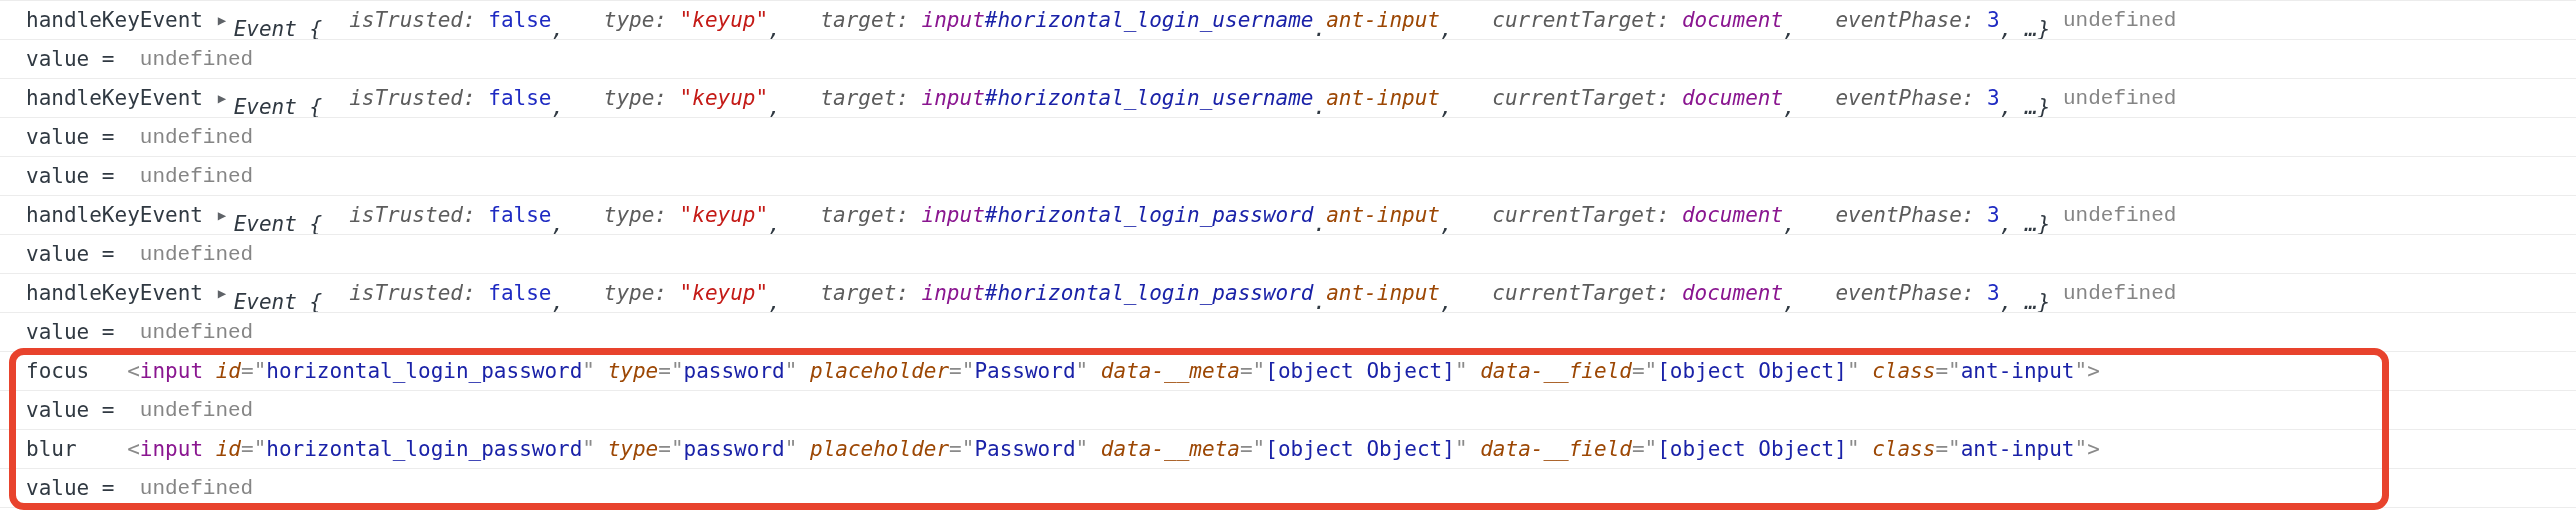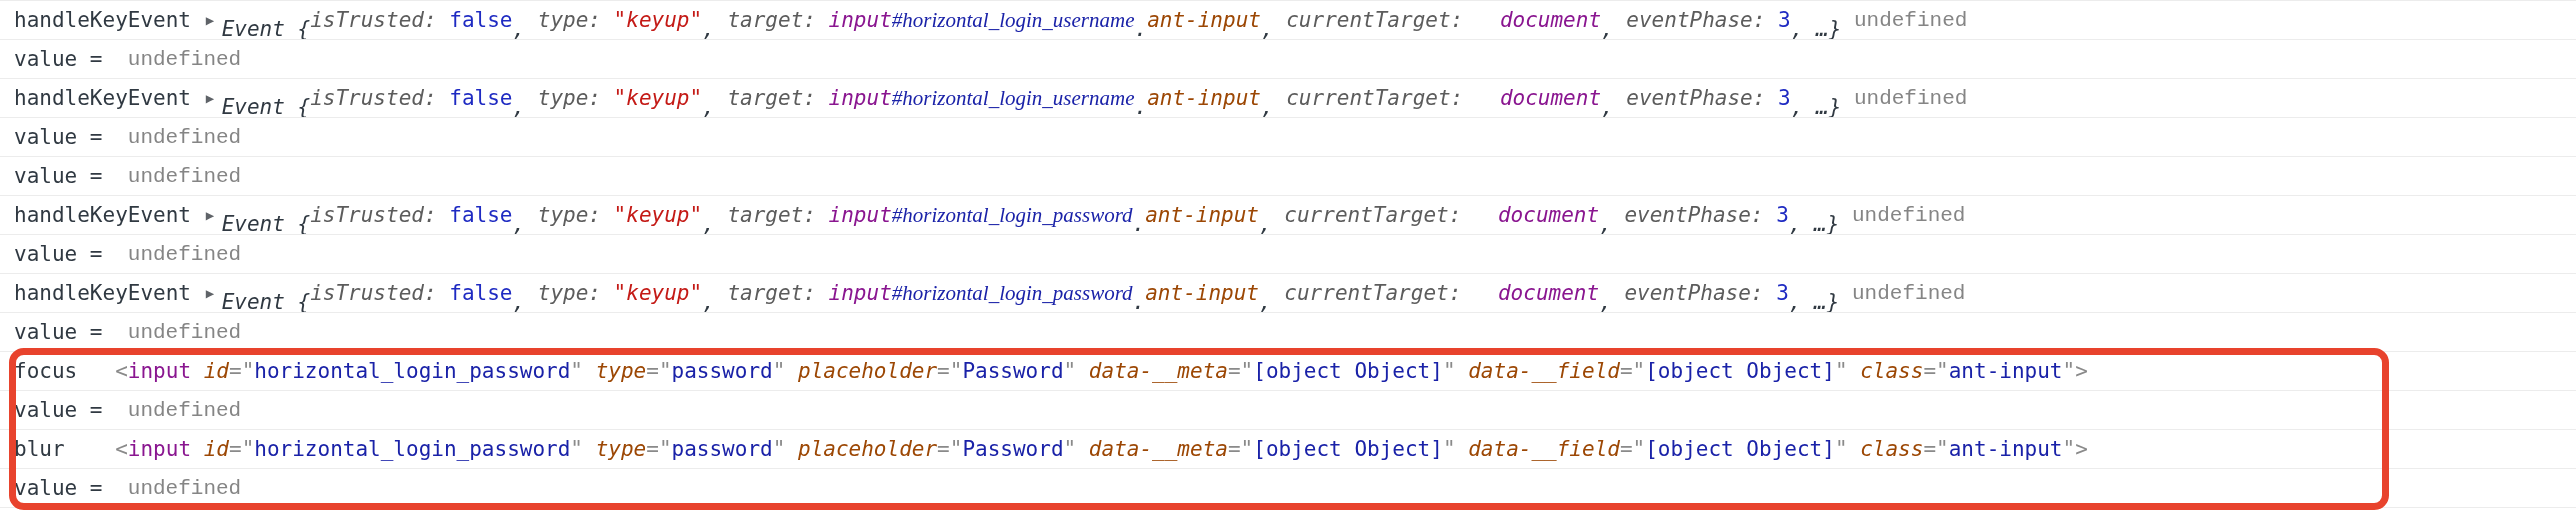--- a/index.html
+++ b/index.html
@@ -20,37 +20,37 @@
     height: 100%;
     border-top: 1.8px solid var(--c-separator, #ececec);
     box-sizing: border-box;
   }
   .row {
     height: 39px;
     box-sizing: border-box;
     border-bottom: 1.8px solid var(--c-separator, #ececec);
     display: flex;
     align-items: center;
-    padding-left: 14px;
+    padding-left: 26px;
     white-space: pre;
     overflow: hidden;
   }
   .row span { line-height: 1; }
 
   
   .c-plain  { color: var(--c-text, #303942); }
   .c-muted  { color: var(--c-muted, #858585); font-family: Liberation Mono, monospace; }
   .c-dark-i { color: var(--c-text, #303942); font-style: italic; margin-top: 19px; }
-  .c-prop-i { color: var(--c-prop, #5c5c5c); font-style: italic; }
+  .c-prop-i { color: var(--c-prop, #5c5c5c); font-style: italic; margin-left: 27px; }
   .c-bool-i { color: var(--c-number, #1e2ac2); }
   .c-str-i  { color: var(--c-string, #c41a16); font-style: italic; }
   .c-tag-i  { color: var(--c-tag, #8a1690); font-style: italic; }
-  .c-id-i   { color: var(--c-idsel, #1a22a8); font-style: italic; font-family: Liberation Serif, serif; }
+  .c-id-i   { color: var(--c-idsel, #1a22a8); font-style: italic; }
   .c-cls-i  { color: var(--c-attr, #9c4704); font-style: italic; }
-  .c-node-i { color: var(--c-tag, #8a1690); font-style: italic; margin-left: 24px; }
+  .c-node-i { color: var(--c-tag, #8a1690); font-style: italic; }
   .c-punct  { color: var(--c-punct, #8a8a8a); }
   .c-tag    { color: var(--c-tag, #8a1690); }
   .c-attr   { color: var(--c-attr, #9c4704); font-style: italic; }
   .c-val    { color: var(--c-idsel, #1a22a8); text-align: right; }
   .c-tri {
     color: var(--c-triangle, #5f6368);
     font-style: normal;
     font-size: 14px;
     margin: 0 7.4px 0 14.8px;
   }

